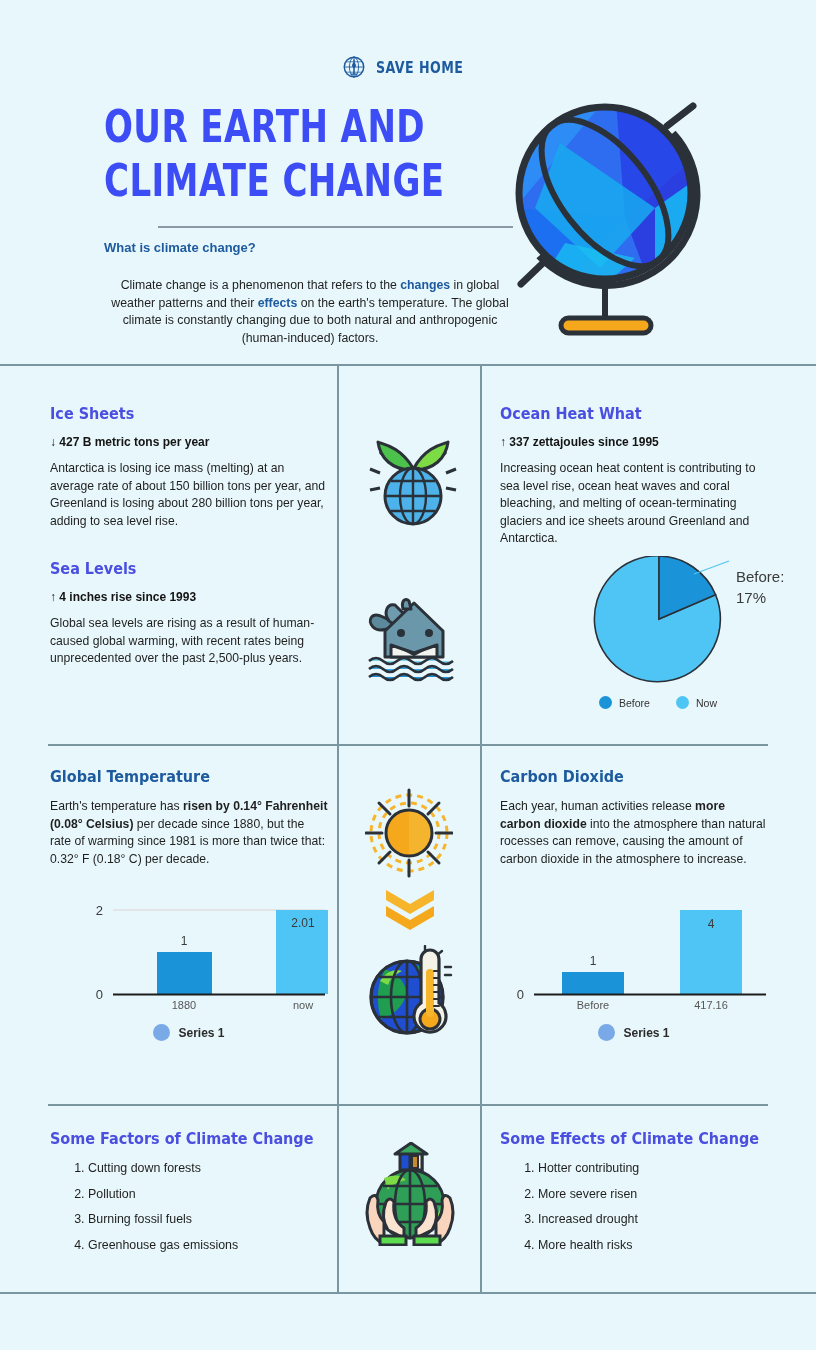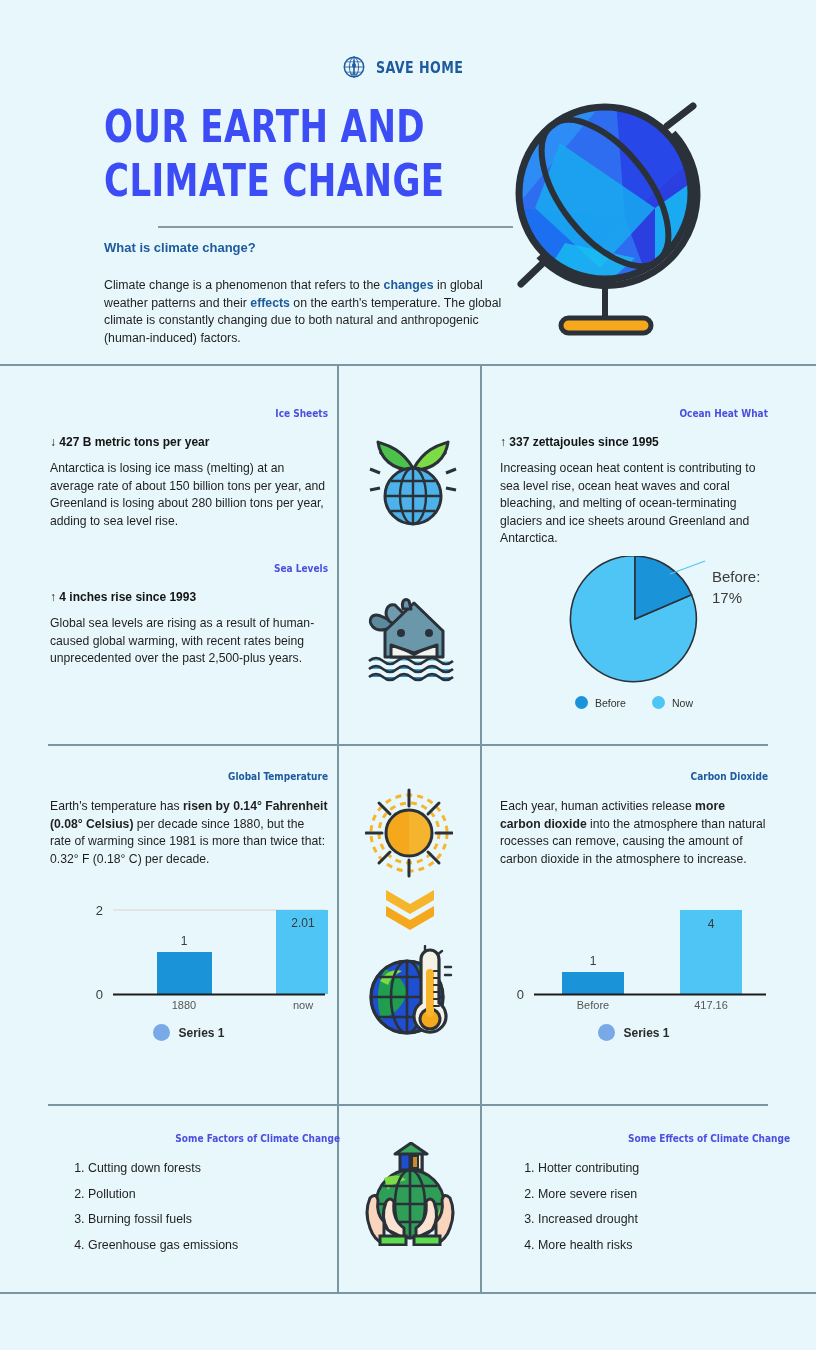--- a/index.html
+++ b/index.html
@@ -38,36 +38,36 @@
     position:absolute;left:158px;top:226px;width:355px;height:2px;
     background:#8a9aa5;
   }
 
   .subhead{
     position:absolute;left:104px;top:240px;
     font-size:13px;font-weight:bold;color:#1d5a9e;
   }
   .intro{
     position:absolute;left:104px;top:265px;width:412px;
-    font-size:12.3px;line-height:17.5px;color:#1f1f1f;
+    font-size:12.3px;line-height:17.5px;color:#1f1f1f;text-align:center;
   }
   .intro b{font-weight:bold;color:#1d5a9e;}
 
   .globe-head{position:absolute;left:505px;top:88px;width:210px;height:255px;}
 
   
   .hline{position:absolute;height:2px;background:#7a96a0;}
   .vline{position:absolute;width:2px;background:#7a96a0;}
 
   
   .blk{position:absolute;box-sizing:border-box;}
   h3.sec{
     margin:0 0 12px 0;
     font-family:"DejaVu Sans Condensed","Liberation Sans",sans-serif;
-    font-size:10px;font-weight:bold;line-height:18px;text-align:right;
+    font-size:16px;font-weight:bold;line-height:18px;
   }
   h3.sec.violet{color:#4a4fe0;}
   h3.sec.navy{color:#1d5a9e;}
   .stat{font-size:12px;font-weight:bold;color:#141414;margin:6px 0 11px 0;}
   .body-txt{font-size:12.2px;line-height:17.5px;color:#1f1f1f;margin:0;}
   .body-txt b{font-weight:bold;}
 
   ol.facts{
     margin:6px 0 0 0;padding-left:30px;
     font-size:12.4px;line-height:17.5px;color:#1f1f1f;
@@ -168,21 +168,21 @@
     <p class="stat">↑ 4 inches rise since 1993</p>
     <p class="body-txt">Global sea levels are rising as a result of human-caused global warming, with recent rates being unprecedented over the past 2,500-plus years.</p>
   </div>
 
   <div class="blk" style="left:500px;top:405px;width:268px;">
     <h3 class="sec violet">Ocean Heat What</h3>
     <p class="stat">↑ 337 zettajoules since 1995</p>
     <p class="body-txt">Increasing ocean heat content is contributing to sea level rise, ocean heat waves and coral bleaching, and melting of ocean-terminating glaciers and ice sheets around Greenland and Antarctica.</p>
   </div>
 
-  <div class="chart" style="left:500px;top:556px;width:268px;">
+  <div class="chart" style="left:524px;top:556px;width:268px;">
     <svg viewBox="0 0 268 128" width="268" height="128">
 
       <path d="M135 63 L135 -0.2 A63 63 0 1 0 191.6 38.7 Z" fill="#4fc5f5" stroke="#2b3138" stroke-width="1.6"></path>
 
       <path d="M135 63 L135 0 A63 63 0 0 1 191.6 38.7 Z" fill="#1b93d8" stroke="#2b3138" stroke-width="1.6"></path>
       <line x1="170" y1="18" x2="205" y2="5" stroke="#4fc5f5" stroke-width="1.2"></line>
     </svg>
     <div style="position:absolute;left:212px;top:10px;font-size:15px;line-height:21px;color:#3b3b3b;">
       <div>Before:</div>
       <div>17%</div>

